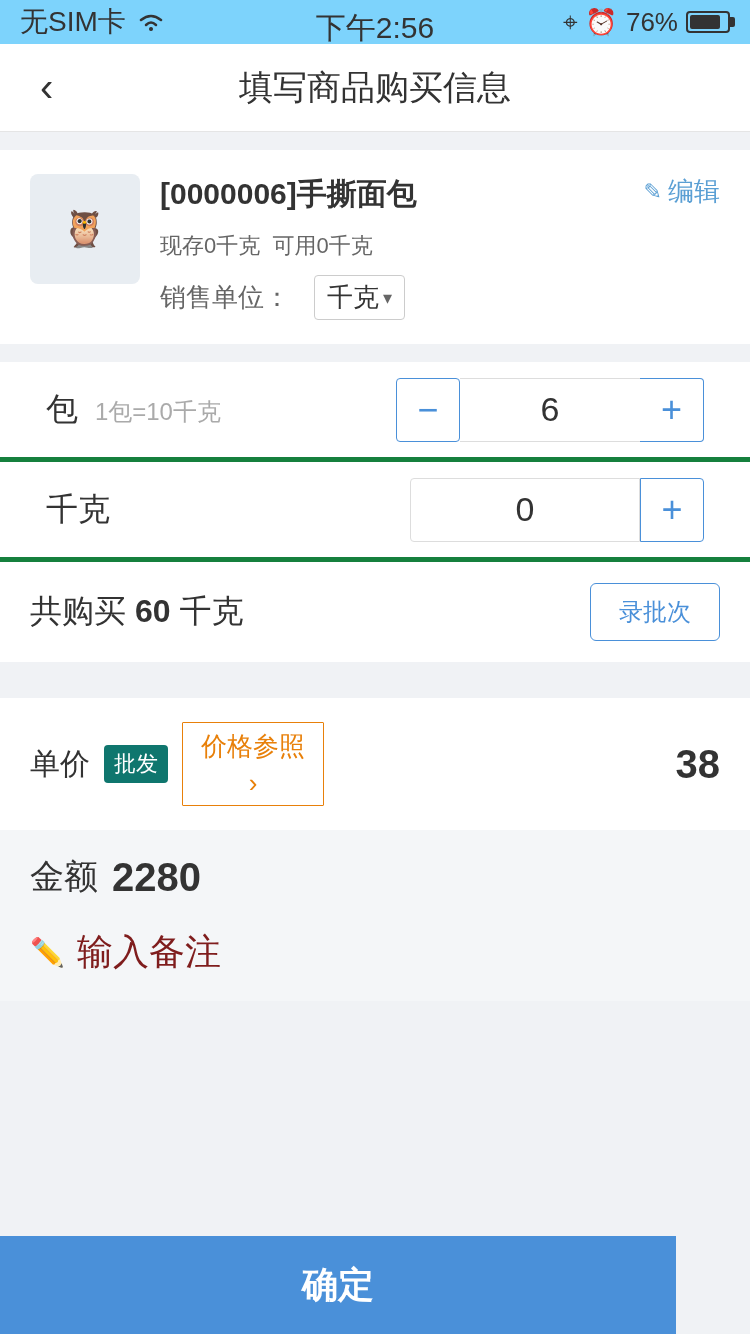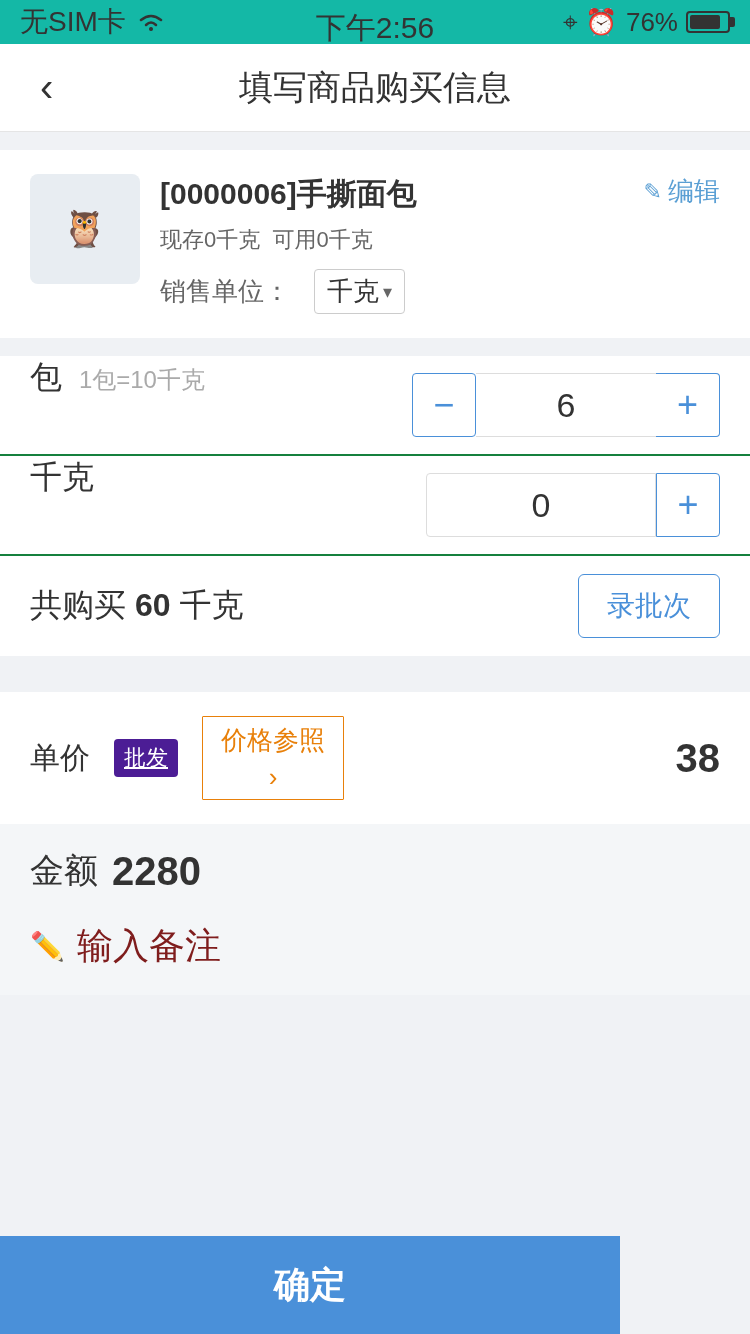--- a/index.html
+++ b/index.html
@@ -9,21 +9,21 @@
       min-height: 1334px;
       font-family: -apple-system, "PingFang SC", "Helvetica Neue", Arial, sans-serif;
       background: #f0f2f5;
       position: relative;
     }
 
     
     .status-bar {
       width: 750px;
       height: 44px;
-      background: #14b8a6;
+      background: #7dd3fc;
       display: flex;
       align-items: center;
       justify-content: space-between;
       padding: 0 20px;
       font-size: 28px;
     }
     .status-left {
       display: flex;
       align-items: center;
       gap: 10px;
@@ -129,21 +129,21 @@
       font-size: 36px;
       color: #8ba0b8;
     }
     .product-info {
       flex: 1;
     }
     .product-name {
       font-size: 30px;
       font-weight: 600;
       color: #333;
-      margin-bottom: 10px;
+      margin-bottom: 16px;
     }
     .product-stock {
       font-size: 22px;
       color: #666;
       margin-bottom: 14px;
     }
     .product-unit-row {
       display: flex;
       align-items: center;
       gap: 24px;
@@ -176,24 +176,25 @@
     }
 
     
     .section-divider {
       height: 18px;
       background: #f0f2f5;
     }
 
     .input-row {
       background: #fff;
-      padding: 0 30px;
-      display: flex;
+      padding: 0 46px;
+      display: flex;
+      align-items: center;
       min-height: 100px;
-      border-bottom: 2px solid #15803d;
+      border-bottom: 5px solid #15803d;
     }
     .input-label {
       font-size: 32px;
       color: #333;
       flex: 1;
     }
     .input-sublabel {
       font-size: 24px;
       color: #aaa;
       margin-left: 8px;
@@ -264,48 +265,47 @@
       font-size: 32px;
       color: #333;
     }
     .summary-text strong {
       font-weight: 700;
     }
     .batch-btn {
       border: 1px solid #4a90d9;
       padding: 12px 28px;
       border-radius: 6px;
-      font-size: 28px;
+      font-size: 24px;
       color: #4a90d9;
       background: #fff;
       cursor: pointer;
     }
 
     
     .price-section {
       background: #fff;
       margin-top: 18px;
     }
     .price-row {
       padding: 24px 30px;
       display: flex;
       align-items: center;
-      gap: 24px;
+      gap: 14px;
     }
     .price-label {
       font-size: 30px;
       color: #333;
     }
     .price-tag {
-      background: #4c1d95;
+      background: #0f766e;
       color: #fff;
       font-size: 22px;
       padding: 4px 10px;
       border-radius: 4px;
-      text-decoration: underline;
     }
     .price-ref-btn {
       border: 1px solid #e8800a;
       color: #e8800a;
       background: #fff;
       font-size: 26px;
       padding: 6px 18px;
       border-radius: 1px;
       display: flex;
       align-items: center;
@@ -361,21 +361,21 @@
       background: #f0f2f5;
       flex: 1;
       min-height: 350px;
     }
 
     
     .confirm-bar {
       position: fixed;
       bottom: 0;
       left: 0;
-      width: 620px;
+      width: 676px;
       height: 98px;
       background: #4a90d9;
       display: flex;
       align-items: center;
       justify-content: center;
       cursor: pointer;
     }
     .confirm-text {
       font-size: 36px;
       font-weight: 600;

